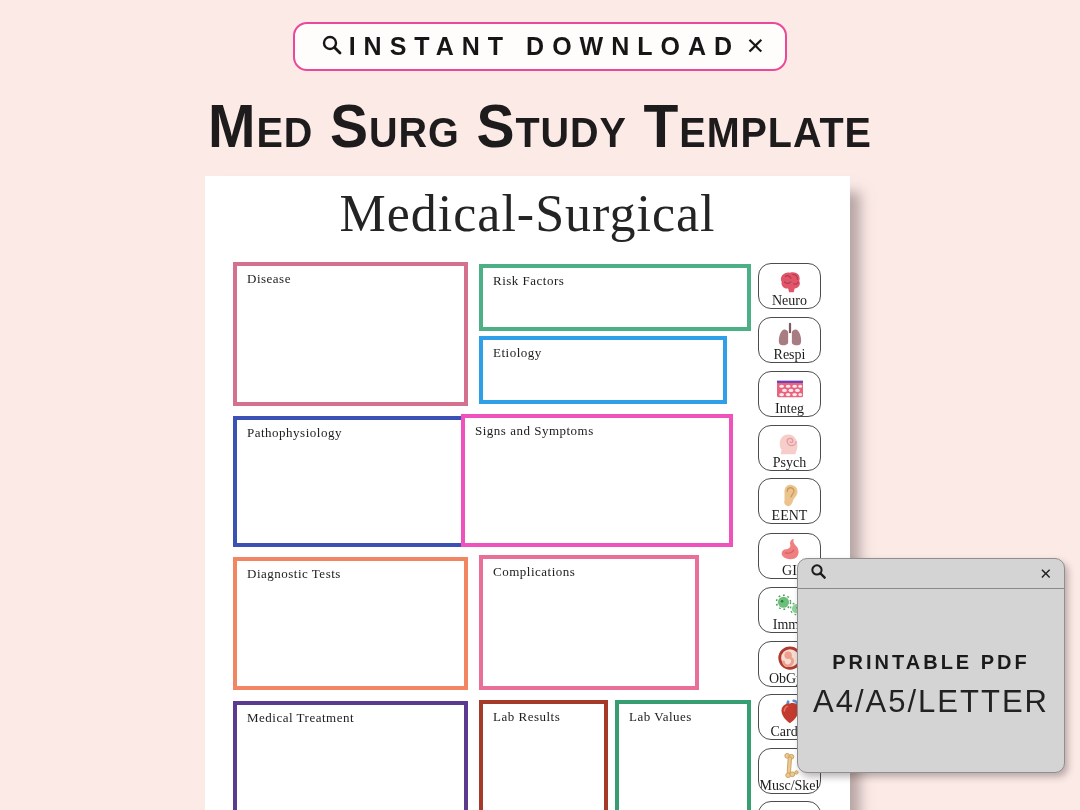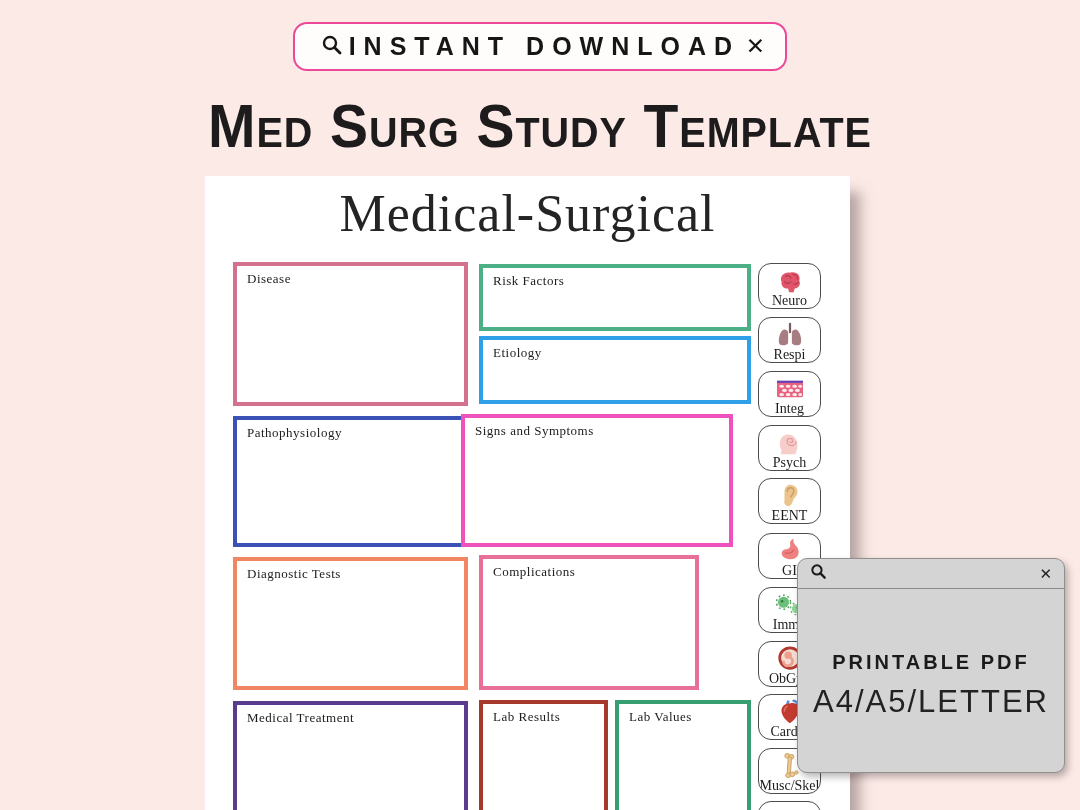--- a/index.html
+++ b/index.html
@@ -40,21 +40,21 @@
   }
 
   
   .tbox { position:absolute; background:#fff; border:4px solid #999; }
   .tbox .tbox-label {
     position:absolute; left:10px; top:5px; font-family:cursive;
     font-size:13px; color:#1c1c1c; letter-spacing:0.5px;
   }
   .b-disease  { left:28px;  top:86px;  width:235px; height:144px; }
   .b-risk     { left:274px; top:88px;  width:272px; height:67px;  }
-  .b-etiology { left:274px; top:160px; width:272px; height:68px;  }
+  .b-etiology { left:274px; top:160px; width:248px; height:68px;  }
   .b-patho    { left:28px;  top:240px; width:235px; height:131px; }
   .b-signs    { left:256px; top:238px; width:272px; height:133px; }
   .b-diag     { left:28px;  top:381px; width:235px; height:133px; }
   .b-compl    { left:274px; top:379px; width:220px; height:135px; }
   .b-medtreat { left:28px;  top:525px; width:235px; height:160px; }
   .b-labres   { left:274px; top:524px; width:129px; height:161px; }
   .b-labval   { left:410px; top:524px; width:136px; height:161px; }
 
   
   .sticker {

